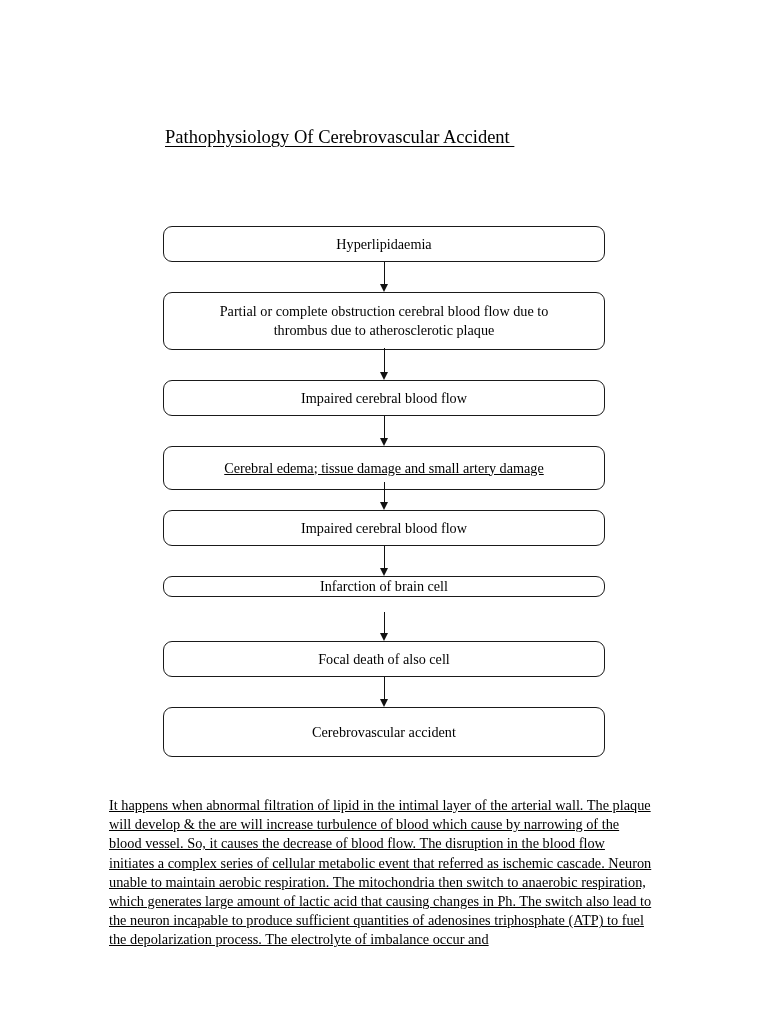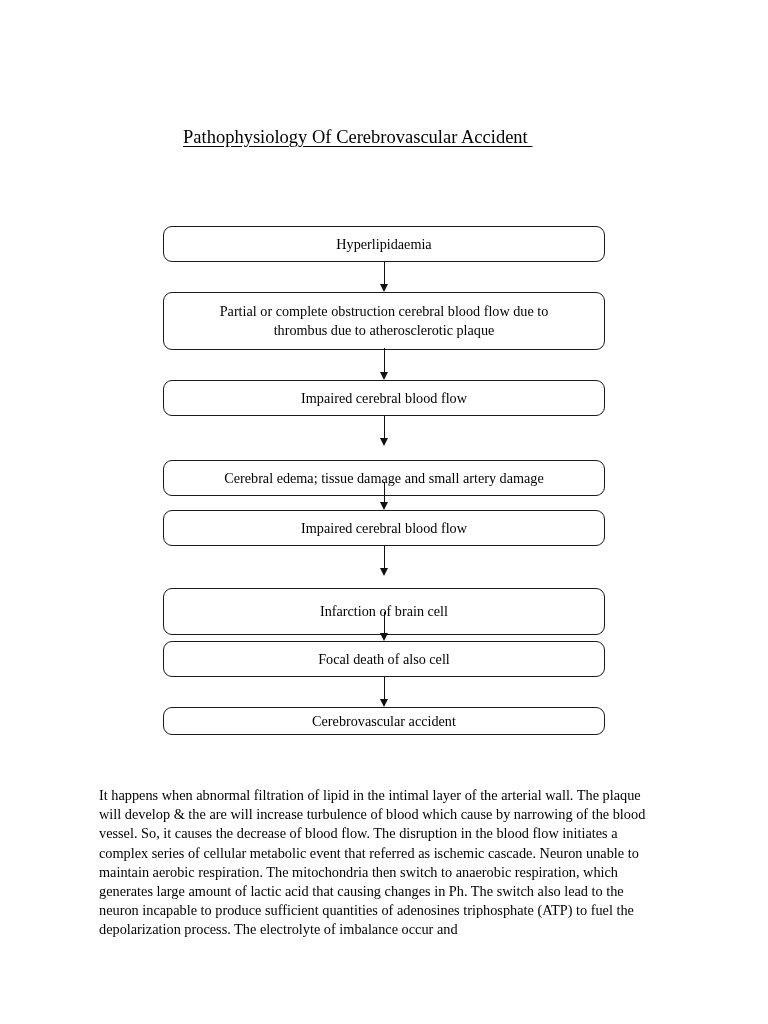--- a/index.html
+++ b/index.html
@@ -20,21 +20,21 @@
     position: absolute;
     left: 0; top: 0;
     width: 768px;
     height: 1024px;
     background: #ffffff;
   }
 
   
   .doc-title {
     position: absolute;
-    left: 183px;
+    left: 165px;
     top: 126px;
     width: 440px;
     font-size: 18.5px;
     line-height: 22px;
     text-align: left;
     white-space: pre;
     text-decoration: underline;
     text-underline-offset: 3px;
     color: #000;
   }
@@ -100,21 +100,22 @@
     position: absolute;
     left: 91px;
     top: 778px;
     width: 580px;
     font-size: 14.3px;
     line-height: 19.2px;
     text-align: left;
     color: #000;
   }
   .body-text p {
-    margin: 8px;
+    margin: 18px;
+    text-decoration: underline;
   }
 </style>
 </head>
 <body>
 
 <div class="page">
 
   <div class="doc-title">Pathophysiology Of Cerebrovascular Accident </div>
 
   <div class="flowchart">
@@ -137,53 +138,53 @@
     </div>
 
     <div class="flow-node" style="top:154px; height:36px;">
       <span class="node-text">Impaired cerebral blood flow</span>
     </div>
     <div class="flow-arrow" style="top:190px; height:30px;">
       <div class="shaft" style="height:22px;"></div>
       <div class="head"></div>
     </div>
 
-    <div class="flow-node" style="top:234px; height:36px;">
+    <div class="flow-node" style="top:220px; height:44px;text-decoration:underline;">
       <span class="node-text">Cerebral edema; tissue damage and small artery damage</span>
     </div>
     <div class="flow-arrow" style="top:256px; height:28px;">
       <div class="shaft" style="height:20px;"></div>
       <div class="head"></div>
     </div>
 
     <div class="flow-node" style="top:284px; height:36px;">
       <span class="node-text">Impaired cerebral blood flow</span>
     </div>
     <div class="flow-arrow" style="top:320px; height:30px;">
       <div class="shaft" style="height:22px;"></div>
       <div class="head"></div>
     </div>
 
-    <div class="flow-node" style="top:350px; height:47px;margin-top:12px;">
+    <div class="flow-node" style="top:350px; height:21px;">
       <span class="node-text">Infarction of brain cell</span>
     </div>
     <div class="flow-arrow" style="top:386px; height:29px;">
       <div class="shaft" style="height:21px;"></div>
       <div class="head"></div>
     </div>
 
     <div class="flow-node" style="top:415px; height:36px;">
       <span class="node-text">Focal death of also cell</span>
     </div>
     <div class="flow-arrow" style="top:451px; height:30px;">
       <div class="shaft" style="height:22px;"></div>
       <div class="head"></div>
     </div>
 
-    <div class="flow-node" style="top:481px; height:28px;">
+    <div class="flow-node" style="top:481px; height:50px;">
       <span class="node-text">Cerebrovascular accident</span>
     </div>
 
   </div>
 
   <div class="body-text">
     <p>It happens when abnormal filtration of lipid in the intimal layer of the arterial wall. The plaque will develop &amp; the are will increase turbulence of blood which cause by narrowing of the blood vessel. So, it causes the decrease of blood flow. The disruption in the blood flow initiates a complex series of cellular metabolic event that referred as ischemic cascade. Neuron unable to maintain aerobic respiration. The mitochondria then switch to anaerobic respiration, which generates large amount of lactic acid that causing changes in Ph. The switch also lead to the neuron incapable to produce sufficient quantities of adenosines triphosphate (ATP) to fuel the depolarization process. The electrolyte of imbalance occur and</p>
   </div>
 
 </div>

